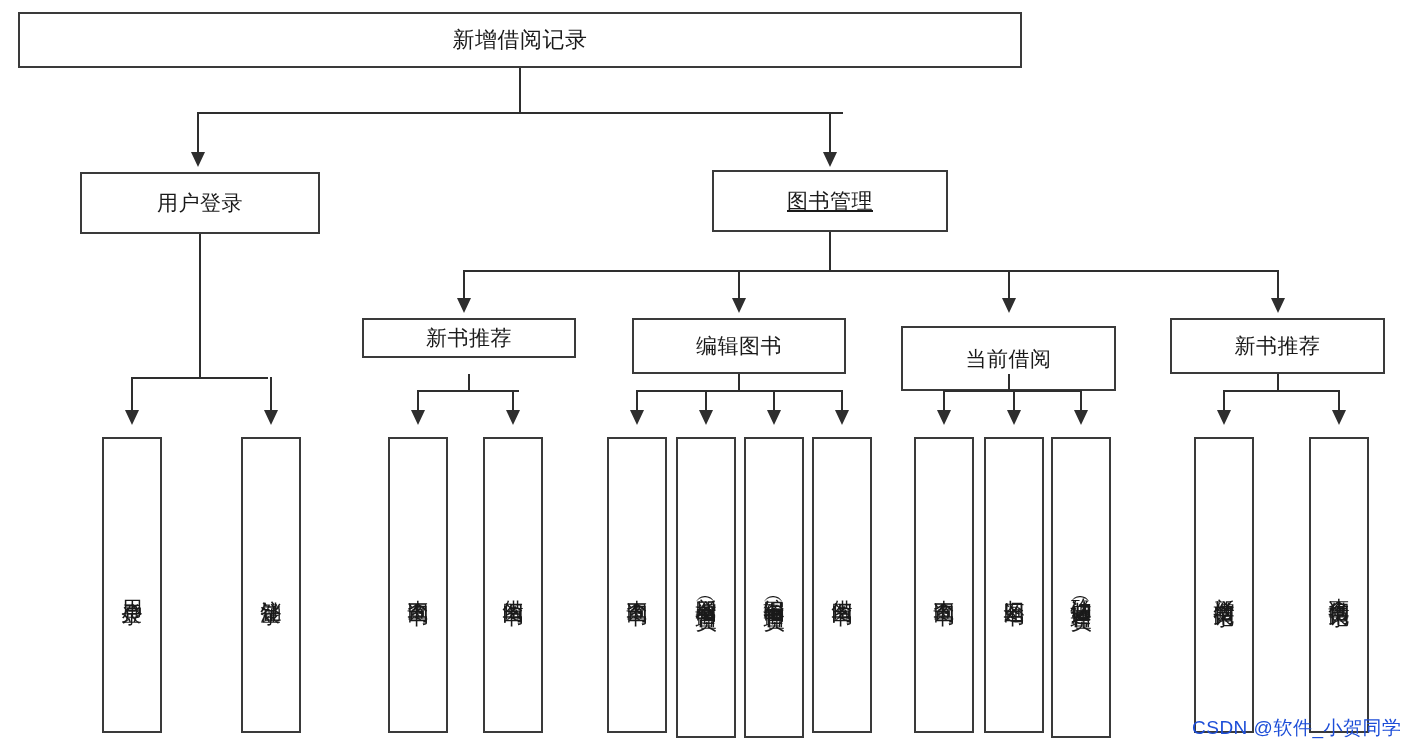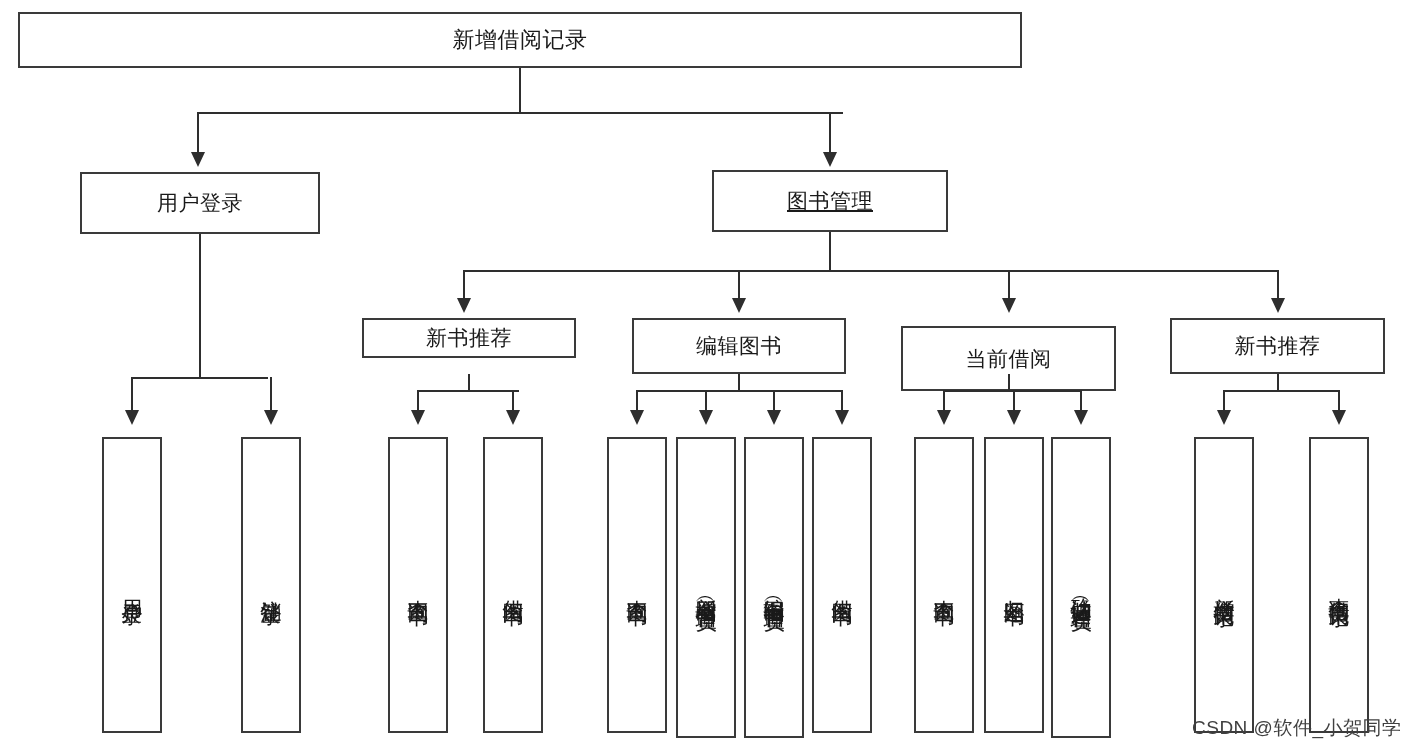--- a/index.html
+++ b/index.html
@@ -55,21 +55,21 @@
     position:absolute;
     width:0;height:0;
     border-left:7px solid transparent;
     border-right:7px solid transparent;
     border-top:15px solid #2e2e2e;
   }
 
   
   #watermark{
     position:absolute;
-    color:#404040;
+    color:#1d4ed8;
     font-size:19px;
     white-space:nowrap;
     letter-spacing:0.5px;
     pointer-events:none;
   }
 </style>
 </head>
 <body>
 
 <div id="canvas">

